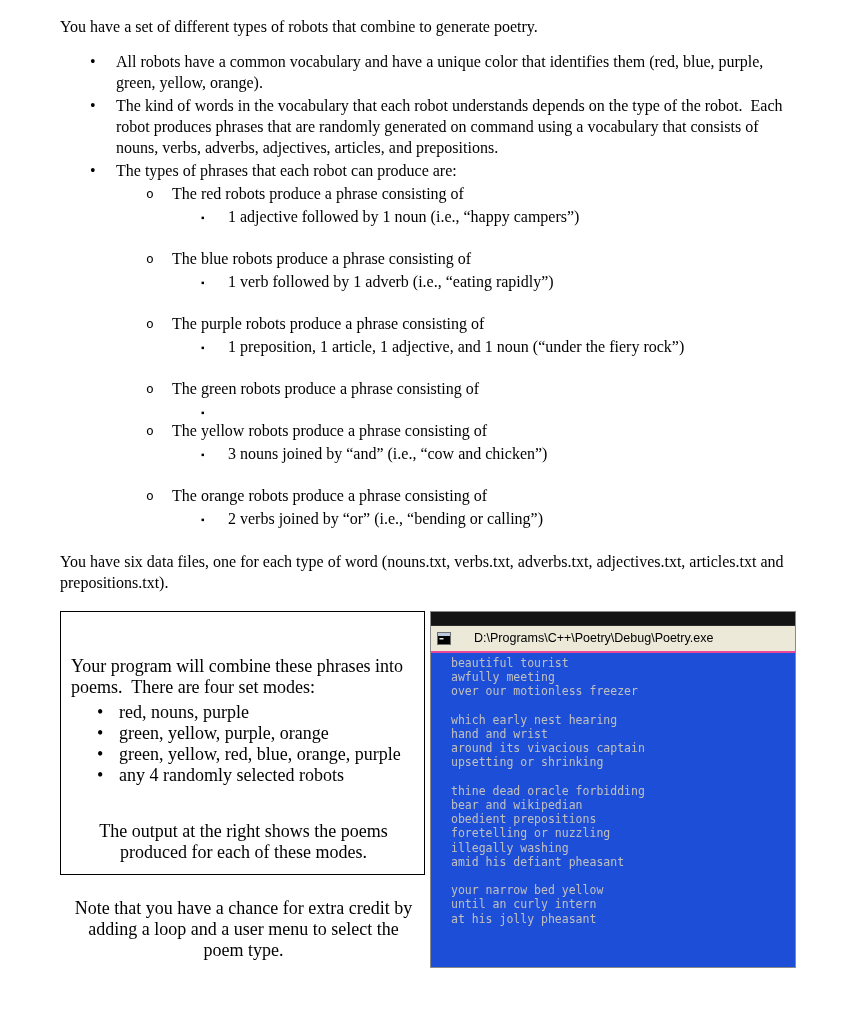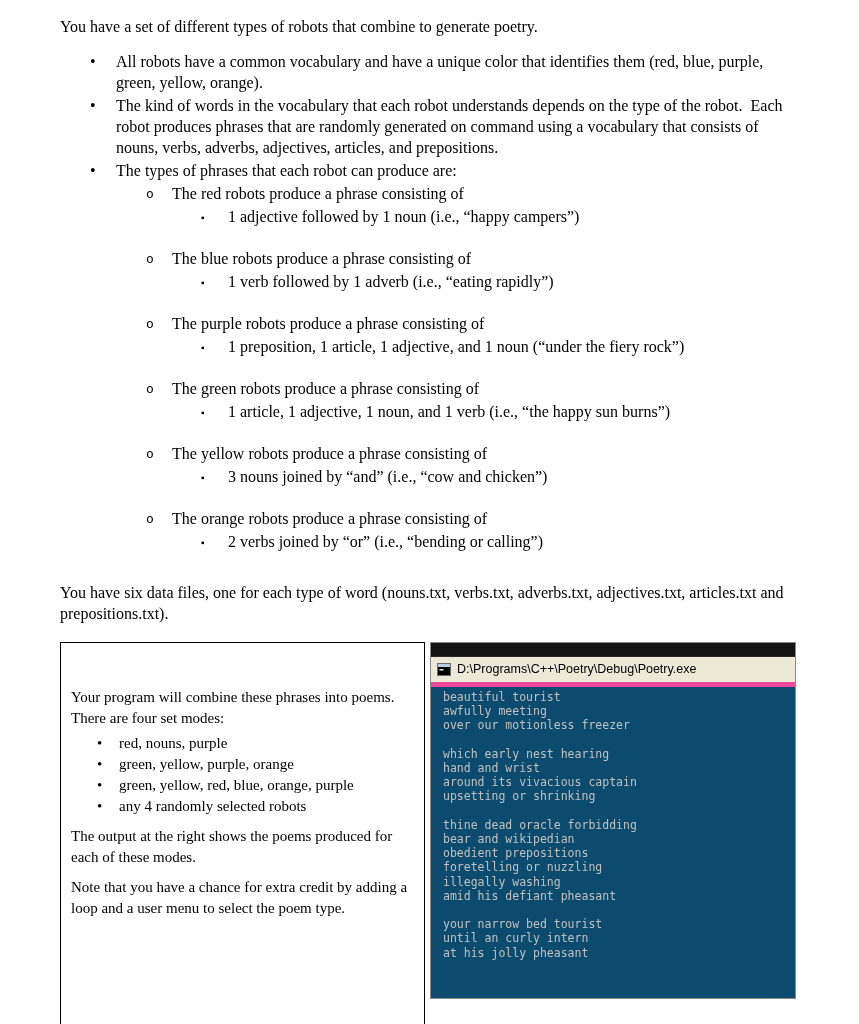--- a/index.html
+++ b/index.html
@@ -12,51 +12,51 @@
 
   .para{margin:0 0 14px 0;}
   .li{position:relative;margin:0 0 2px 0;}
   .l1{padding-left:56px;}
   .l1 .marker{position:absolute;left:30px;top:0;}
   .l2{padding-left:112px;}
   .l2 .marker{position:absolute;left:86px;top:0;font-family:"DejaVu Sans Mono",monospace;font-size:13px;}
   .l3{padding-left:168px;}
   .l3 .marker{position:absolute;left:141px;top:1px;font-size:10px;}
   .robot-group{margin-bottom:21px;}
-  .after-list{margin-top:30px;margin-bottom:0;}
+  .after-list{margin-top:22px;margin-bottom:0;}
 
   .bottom{display:flex;gap:5px;margin-top:18px;align-items:flex-start;}
   .left-box{
-    box-sizing:border-box;width:365px;height:384px;
+    box-sizing:border-box;width:365px;height:264px;
     border:1px solid #000;padding:44px 8px 15px 10px;
-    font-size:15px;line-height:21px;
+    font-size:18px;line-height:21px;
   }
   .left-box .para{margin:0 0 4px 0;}
   .left-box .li{padding-left:48px;margin:0;}
   .left-box .li .marker{position:absolute;left:26px;top:0;}
-  .left-box .gap-para{margin-top:9px;}
+  .left-box .gap-para{margin-top:35px;text-align:center;}
 
   .console{
     box-sizing:border-box;width:366px;height:357px;
     border:1px solid #8a8a8a;display:flex;flex-direction:column;
     background:#000;
   }
   .console-strip{height:13px;background:#141414;border-bottom:1px solid #2a2a2a;}
   .console-titlebar{
-    height:25px;background:#ece9d8;border-bottom:5px solid #ec4899;
-    display:flex;align-items:center;gap:6px;padding:0 6px;
+    height:25px;background:#ece9d8;border-bottom:2px solid #ec4899;
+    display:flex;align-items:center;gap:23px;padding:0 6px;
     font-family:"Liberation Sans", sans-serif;font-size:12.5px;color:#000;
     flex:0 0 auto;
   }
   .console-icon{flex:0 0 auto;display:block;}
   .console-body{
-    flex:1;background:#0c4a6e;color:#c0c0c0;
+    flex:1;background:#1d4ed8;color:#c0c0c0;
     font-family:"DejaVu Sans Mono", monospace;
     font-size:11.5px;line-height:14.2px;
-    padding:3px 12px;overflow:hidden;
+    padding:3px 20px;overflow:hidden;
   }
   .console-line{min-height:14.2px;white-space:pre;}
 </style>
 </head>
 <body>
 
 <div class="page">
 
   <p class="para"><span class="txt">You have a set of different types of robots that combine to generate poetry.</span></p>
 
@@ -106,21 +106,20 @@
     </div>
   </div>
 
   <div class="robot-group">
     <div class="li l2">
       <span class="marker">o</span>
       <span class="txt">The green robots produce a phrase consisting of</span>
     </div>
     <div class="li l3">
       <span class="marker">▪</span>
-      <span class="txt">1 article, 1 adjective, 1 noun, and 1 verb (i.e., “the happy sun burns”)</span>
     </div>
   </div>
 
   <div class="robot-group">
     <div class="li l2">
       <span class="marker">o</span>
       <span class="txt">The yellow robots produce a phrase consisting of</span>
     </div>
     <div class="li l3">
       <span class="marker">▪</span>
@@ -185,21 +184,21 @@
         <div class="console-line">around its vivacious captain</div>
         <div class="console-line">upsetting or shrinking</div>
         <div class="console-line"></div>
         <div class="console-line">thine dead oracle forbidding</div>
         <div class="console-line">bear and wikipedian</div>
         <div class="console-line">obedient prepositions</div>
         <div class="console-line">foretelling or nuzzling</div>
         <div class="console-line">illegally washing</div>
         <div class="console-line">amid his defiant pheasant</div>
         <div class="console-line"></div>
-        <div class="console-line">your narrow bed tourist</div>
+        <div class="console-line">your narrow bed yellow</div>
         <div class="console-line">until an curly intern</div>
         <div class="console-line">at his jolly pheasant</div>
       </div>
     </div>
 
   </div>
 
 </div>
 
 </body></html>

